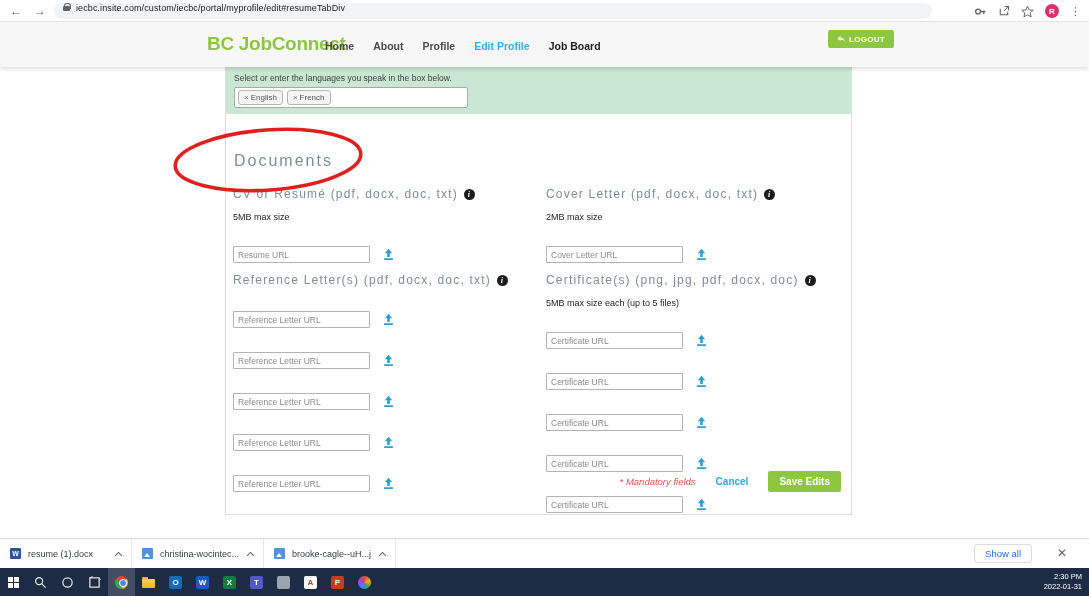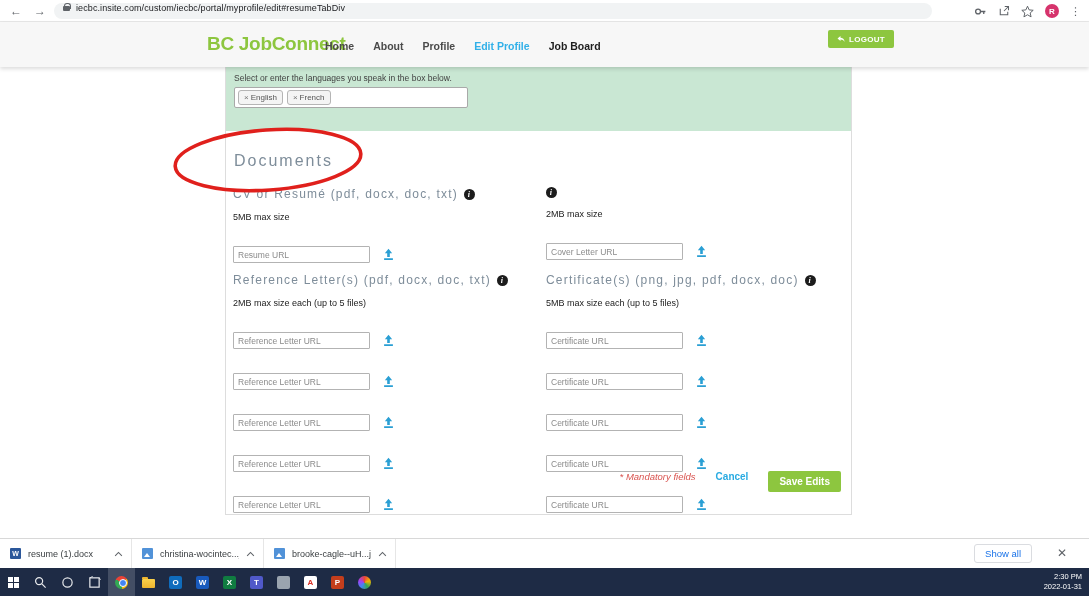--- a/index.html
+++ b/index.html
@@ -25,42 +25,42 @@
   .site-header { position:absolute; left:0; top:22px; width:1089px; height:45px; background:#f7f7f7; box-shadow:0 2px 4px rgba(0,0,0,.14); z-index:2; }
   .logo { position:absolute; left:207px; top:11px; font-size:19px; font-weight:800; color:#8dc63f; letter-spacing:-.3px; }
   .site-nav { position:absolute; left:325px; top:18px; display:flex; gap:19px; font-size:10.5px; font-weight:bold; color:#4a4a4a; }
   .site-nav .nav-item { cursor:pointer; }
   .site-nav .nav-item.active { color:#31b0e8; }
   .site-nav .nav-item.strong { color:#1e1e1e; font-weight:800; }
   .logout-btn { position:absolute; left:800px; top:8px; height:18px; background:#8dc63f; border-radius:2px; color:#fff; font-size:8px; font-weight:bold; display:flex; align-items:center; gap:4px; padding:0 9px; letter-spacing:.3px;margin-left:28px; }
 
   
   .content { position:absolute; left:225px; top:67px; width:627px; height:448px; background:#fff; border:1px solid #ddd; border-top:none; z-index:1; }
-  .banner { width:100%; height:64px; background:#c9e7d3; padding:6px 0 0 8px; }
+  .banner { width:100%; height:47px; background:#c9e7d3; padding:6px 0 0 8px; }
   .instruction { font-size:8.5px; color:#3f3f3f; }
   .lang-box { margin-top:4px; width:234px; height:21px; background:#fff; border:1px solid #a9a9a9; border-radius:2px; display:flex; align-items:center; padding-left:3px; gap:4px; }
   .lang-tag { font-size:8px; color:#555; background:#f4f4f4; border:1px solid #b5b5b5; border-radius:3px; padding:2px 5px; display:inline-flex; gap:2px; align-items:center; }
   .tag-x { color:#777; font-size:8px; }
 
   .docs-heading { position:absolute; left:8px; top:85px; font-size:16px; color:#7e8d9a; letter-spacing:2px; }
 
   .group { position:absolute; width:305px; }
   .g1 { left:7px;  top:120px; }
   .g2 { left:320px; top:120px; }
   .g3 { left:7px;  top:206px; }
   .g4 { left:320px; top:206px; }
   .group-title { display:flex; align-items:center; gap:6px; font-size:12px; letter-spacing:1.2px; color:#7e8d9a; }
   .info-i { width:11px; height:11px; min-width:11px; border-radius:50%; background:#1c1c1c; color:#fff; font-size:8px; font-weight:bold; font-style:italic; display:flex; align-items:center; justify-content:center; font-family:"Liberation Serif", serif; }
   .size-note { margin-top:11px; font-size:9px; font-weight:normal; color:#222; }
   .url-row { margin-top:24px; display:flex; align-items:center; gap:12px; height:17px; }
   .url-input { width:137px; height:17px; border:1px solid #b3b3b3; border-radius:1px; font-size:8.5px; padding:0 4px; color:#333; font-family:"Liberation Sans", sans-serif; }
   .url-input::placeholder { color:#8a8a8a; }
   .upload-icn { display:flex; cursor:pointer; }
 
-  .form-footer { position:absolute; top:404px; right:10px; display:flex; align-items:flex-start; gap:20px; }
+  .form-footer { position:absolute; top:404px; right:10px; display:flex; align-items:center; gap:20px; }
   .mandatory { color:#d9534f; font-style:italic; font-size:9.5px; }
   .cancel-lnk { color:#29abe2; font-weight:bold; font-size:10px; cursor:pointer; }
   .save-btn { background:#8dc63f; color:#fff; font-weight:bold; font-size:10px; padding:5px 11px; border-radius:2px; border:none; cursor:pointer; font-family:"Liberation Sans", sans-serif; }
 
   
   .red-circle { position:absolute; left:170px; top:124px; width:196px; height:72px; z-index:6; pointer-events:none; }
 
   
   .downloads-bar { position:absolute; left:0; top:538px; width:1089px; height:30px; background:#fff; border-top:1px solid #d8d8d8; display:flex; z-index:3; }
   .dl-item { width:132px; display:flex; align-items:center; padding-left:10px; gap:7px; border-right:1px solid #e6e6e6; cursor:pointer; }
@@ -179,40 +179,40 @@
             <svg width="13" height="13" viewBox="0 0 16 16" fill="#2a9fd4">
               <path d="M8 1 L12.5 6.5 H9.6 V11 H6.4 V6.5 H3.5 Z"></path>
               <rect x="2.5" y="12.5" width="11" height="2.2" rx="0.5"></rect>
             </svg>
           </span>
       </div>
     </div>
 
     <div class="group g2">
       <div class="group-title">
+        <span>Cover Letter (pdf, docx, doc, txt)</span>
         <span class="info-i">i</span>
       </div>
       <div class="size-note">2MB max size</div>
       <div class="url-row">
         <input class="url-input" placeholder="Cover Letter URL" style="">
         <span class="upload-icn">
             <svg width="13" height="13" viewBox="0 0 16 16" fill="#2a9fd4">
               <path d="M8 1 L12.5 6.5 H9.6 V11 H6.4 V6.5 H3.5 Z"></path>
               <rect x="2.5" y="12.5" width="11" height="2.2" rx="0.5"></rect>
             </svg>
           </span>
       </div>
     </div>
 
     <div class="group g3">
       <div class="group-title">
         <span>Reference Letter(s) (pdf, docx, doc, txt)</span>
         <span class="info-i">i</span>
       </div>
-      <div class="size-note">2MB max size each (up to 5 files)</div>
       <div class="url-row">
           <input class="url-input" placeholder="Reference Letter URL" style="">
           <span class="upload-icn">
             <svg width="13" height="13" viewBox="0 0 16 16" fill="#2a9fd4">
               <path d="M8 1 L12.5 6.5 H9.6 V11 H6.4 V6.5 H3.5 Z"></path>
               <rect x="2.5" y="12.5" width="11" height="2.2" rx="0.5"></rect>
             </svg>
           </span>
         </div>
       <div class="url-row">

